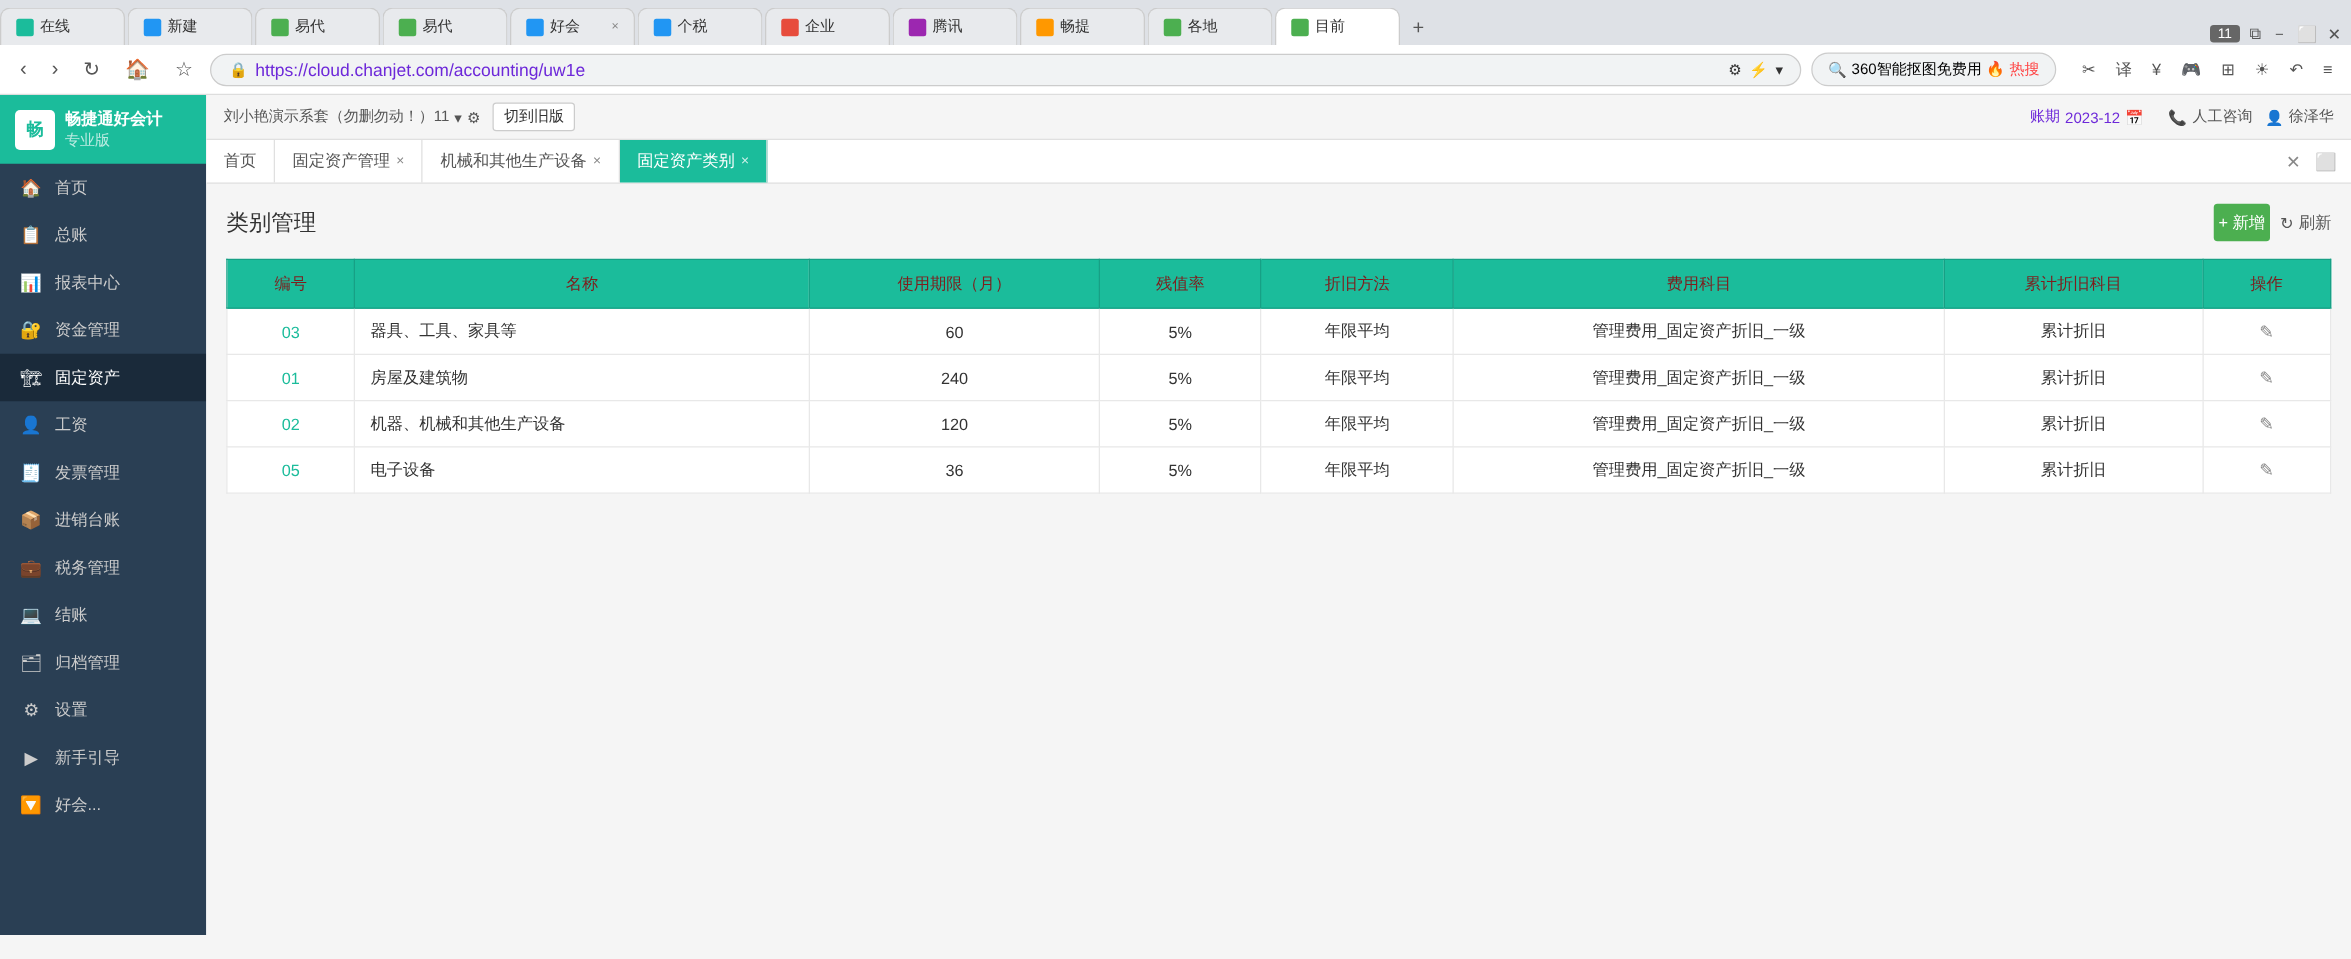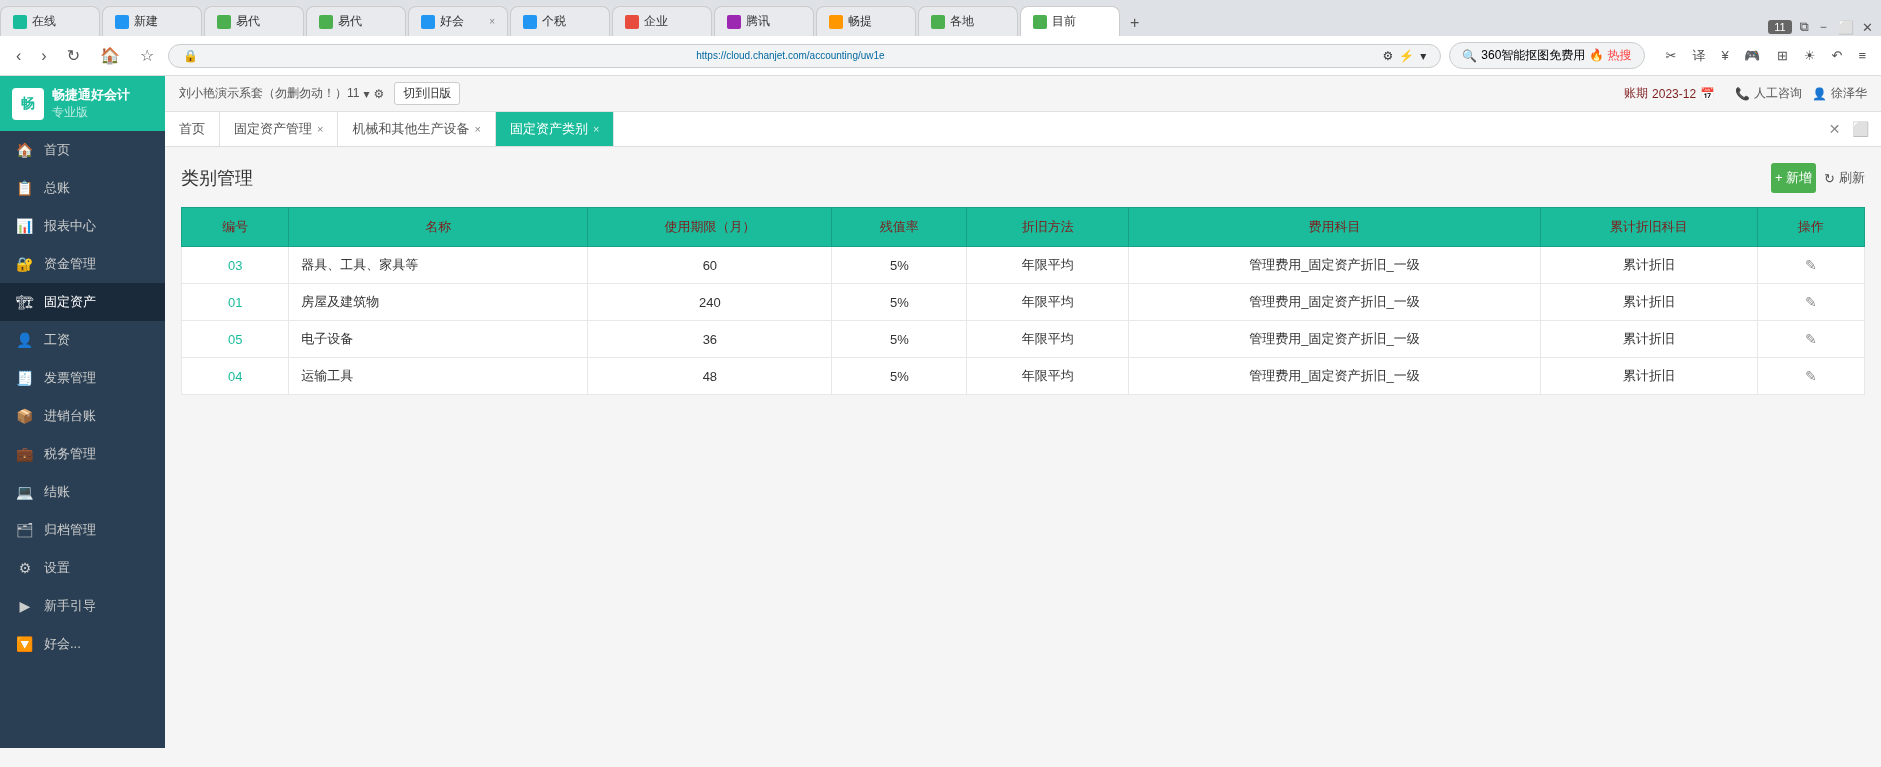--- a/index.html
+++ b/index.html
@@ -12,21 +12,21 @@
     .browser-tab.active { background: #fff; }
     .browser-tab .tab-favicon { width: 14px; height: 14px; border-radius: 2px; flex-shrink: 0; }
     .browser-tab .tab-title { flex: 1; overflow: hidden; text-overflow: ellipsis; white-space: nowrap; font-size: 12px; }
     .browser-tab .tab-close { font-size: 10px; color: #888; cursor: pointer; }
     .new-tab-btn { background: none; border: none; padding: 4px 8px; cursor: pointer; color: #555; font-size: 16px; }
     .browser-tab-bar-controls { display: flex; align-items: center; margin-left: auto; padding-right: 8px; gap: 8px; font-size: 13px; color: #555; }
     .browser-nav { display: flex; align-items: center; padding: 6px 10px; background: #fff; gap: 8px; border-bottom: 1px solid #ddd; }
     .nav-btn { background: none; border: none; cursor: pointer; color: #555; font-size: 16px; padding: 2px 6px; border-radius: 4px; }
     .address-bar { flex: 1; border: 1px solid #ccc; border-radius: 20px; padding: 4px 14px; font-size: 13px; color: #333; background: #f1f3f4; display: flex; align-items: center; gap: 6px; }
     .address-bar .lock { color: #34a853; font-size: 12px; }
-    .address-text { color: #0369a1; flex: 1; font-size: 10px; text-align: center; }
+    .address-text { color: #6d28d9; flex: 1; font-size: 14px; }
     .search-box { border: 1px solid #ccc; border-radius: 20px; padding: 4px 12px; font-size: 12px; background: #f1f3f4; display: flex; align-items: center; gap: 4px; }
     .hot-tag { color: #f44; font-size: 12px; display: flex; align-items: center; gap: 2px; }
     .nav-tools { display: flex; align-items: center; gap: 6px; margin-left: 8px; }
     .nav-tool-btn { background: none; border: none; cursor: pointer; font-size: 13px; color: #555; padding: 2px 5px; }
 
     
     .app-container { display: flex; height: calc(767px - 95px); }
 
     
     .sidebar { width: 165px; background: #2a3f54; display: flex; flex-direction: column; flex-shrink: 0; overflow-y: auto; }
@@ -34,21 +34,21 @@
     .sidebar-item { display: flex; align-items: center; padding: 10px 16px; color: #ccc; cursor: pointer; gap: 10px; font-size: 13px; }
     .sidebar-item.active { background: #1a2a3a; color: #fff; }
     .sidebar-item .icon { width: 18px; height: 18px; flex-shrink: 0; display: flex; align-items: center; justify-content: center; font-size: 14px; }
 
     
     .main-content { flex: 1; display: flex; flex-direction: column; background: #f5f5f5; overflow: hidden; }
 
     
     .top-bar { background: #f5f5f5; padding: 6px 14px; display: flex; align-items: center; gap: 10px; border-bottom: 1px solid #e0e0e0; }
     .top-bar-user { font-size: 12px; color: #555; display: flex; align-items: center; gap: 4px; }
-    .top-bar-period { font-size: 12px; color: #7f1d1d; display: flex; align-items: center; gap: 4px; margin-left: auto; }
+    .top-bar-period { font-size: 12px; color: #6d28d9; display: flex; align-items: center; gap: 4px; margin-left: auto; }
     .switch-btn { border: 1px solid #ccc; background: #fff; border-radius: 3px; padding: 2px 8px; font-size: 12px; cursor: pointer; color: #333; }
     .help-btn { display: flex; align-items: center; gap: 4px; font-size: 12px; color: #555; cursor: pointer; margin-left: 10px; }
     .user-btn { display: flex; align-items: center; gap: 4px; font-size: 12px; color: #555; cursor: pointer; }
 
     
     .page-tabs { display: flex; align-items: center; background: #fff; border-bottom: 1px solid #ddd; padding: 0 0 0 0; }
     .page-tab { display: flex; align-items: center; padding: 8px 14px; font-size: 13px; color: #555; cursor: pointer; border-right: 1px solid #e0e0e0; gap: 5px; white-space: nowrap; }
     .page-tab.active { background: #1bbc9b; color: #fff; }
     .page-tab .close-icon { font-size: 11px; color: #888; }
     .page-tab.active .close-icon { color: rgba(255,255,255,0.8); }
@@ -318,36 +318,36 @@
             <td class="code-col">01</td>
             <td class="name-col">房屋及建筑物</td>
             <td>240</td>
             <td>5%</td>
             <td>年限平均</td>
             <td>管理费用_固定资产折旧_一级</td>
             <td>累计折旧</td>
             <td><span class="edit-icon">✎</span></td>
           </tr>
           <tr>
+            <td class="code-col">02</td>
+            <td class="name-col">机器、机械和其他生产设备</td>
+            <td>120</td>
+            <td>5%</td>
+            <td>年限平均</td>
+            <td>管理费用_固定资产折旧_一级</td>
+            <td>累计折旧</td>
+            <td><span class="edit-icon">✎</span></td>
+          </tr>
+          <tr>
             <td class="code-col">05</td>
             <td class="name-col">电子设备</td>
             <td>36</td>
             <td>5%</td>
             <td>年限平均</td>
             <td>管理费用_固定资产折旧_一级</td>
             <td>累计折旧</td>
             <td><span class="edit-icon">✎</span></td>
           </tr>
-          <tr>
-            <td class="code-col">04</td>
-            <td class="name-col">运输工具</td>
-            <td>48</td>
-            <td>5%</td>
-            <td>年限平均</td>
-            <td>管理费用_固定资产折旧_一级</td>
-            <td>累计折旧</td>
-            <td><span class="edit-icon">✎</span></td>
-          </tr>
         </tbody>
       </table>
     </div>
   </div>
 </div>
 
 </body></html>

